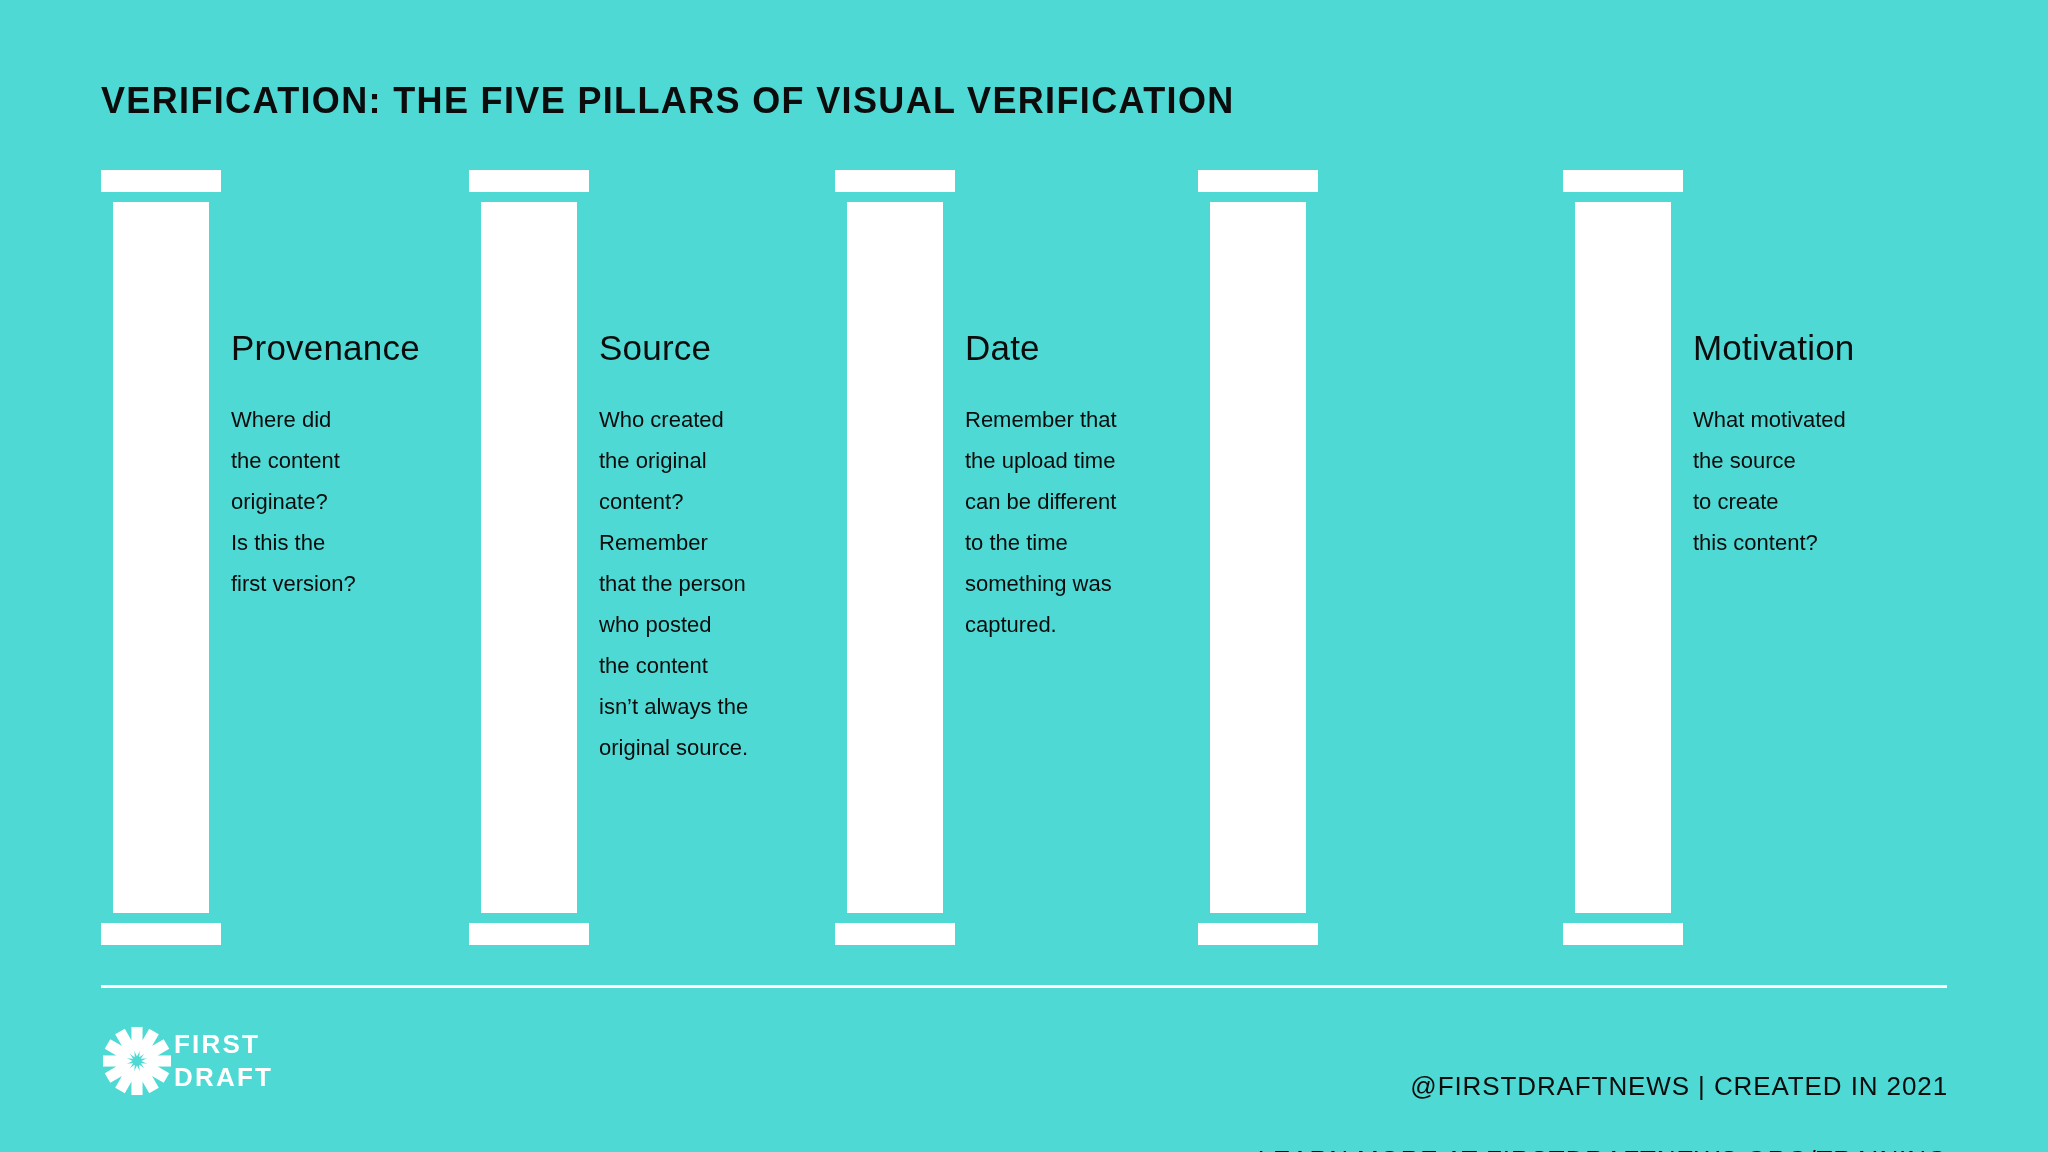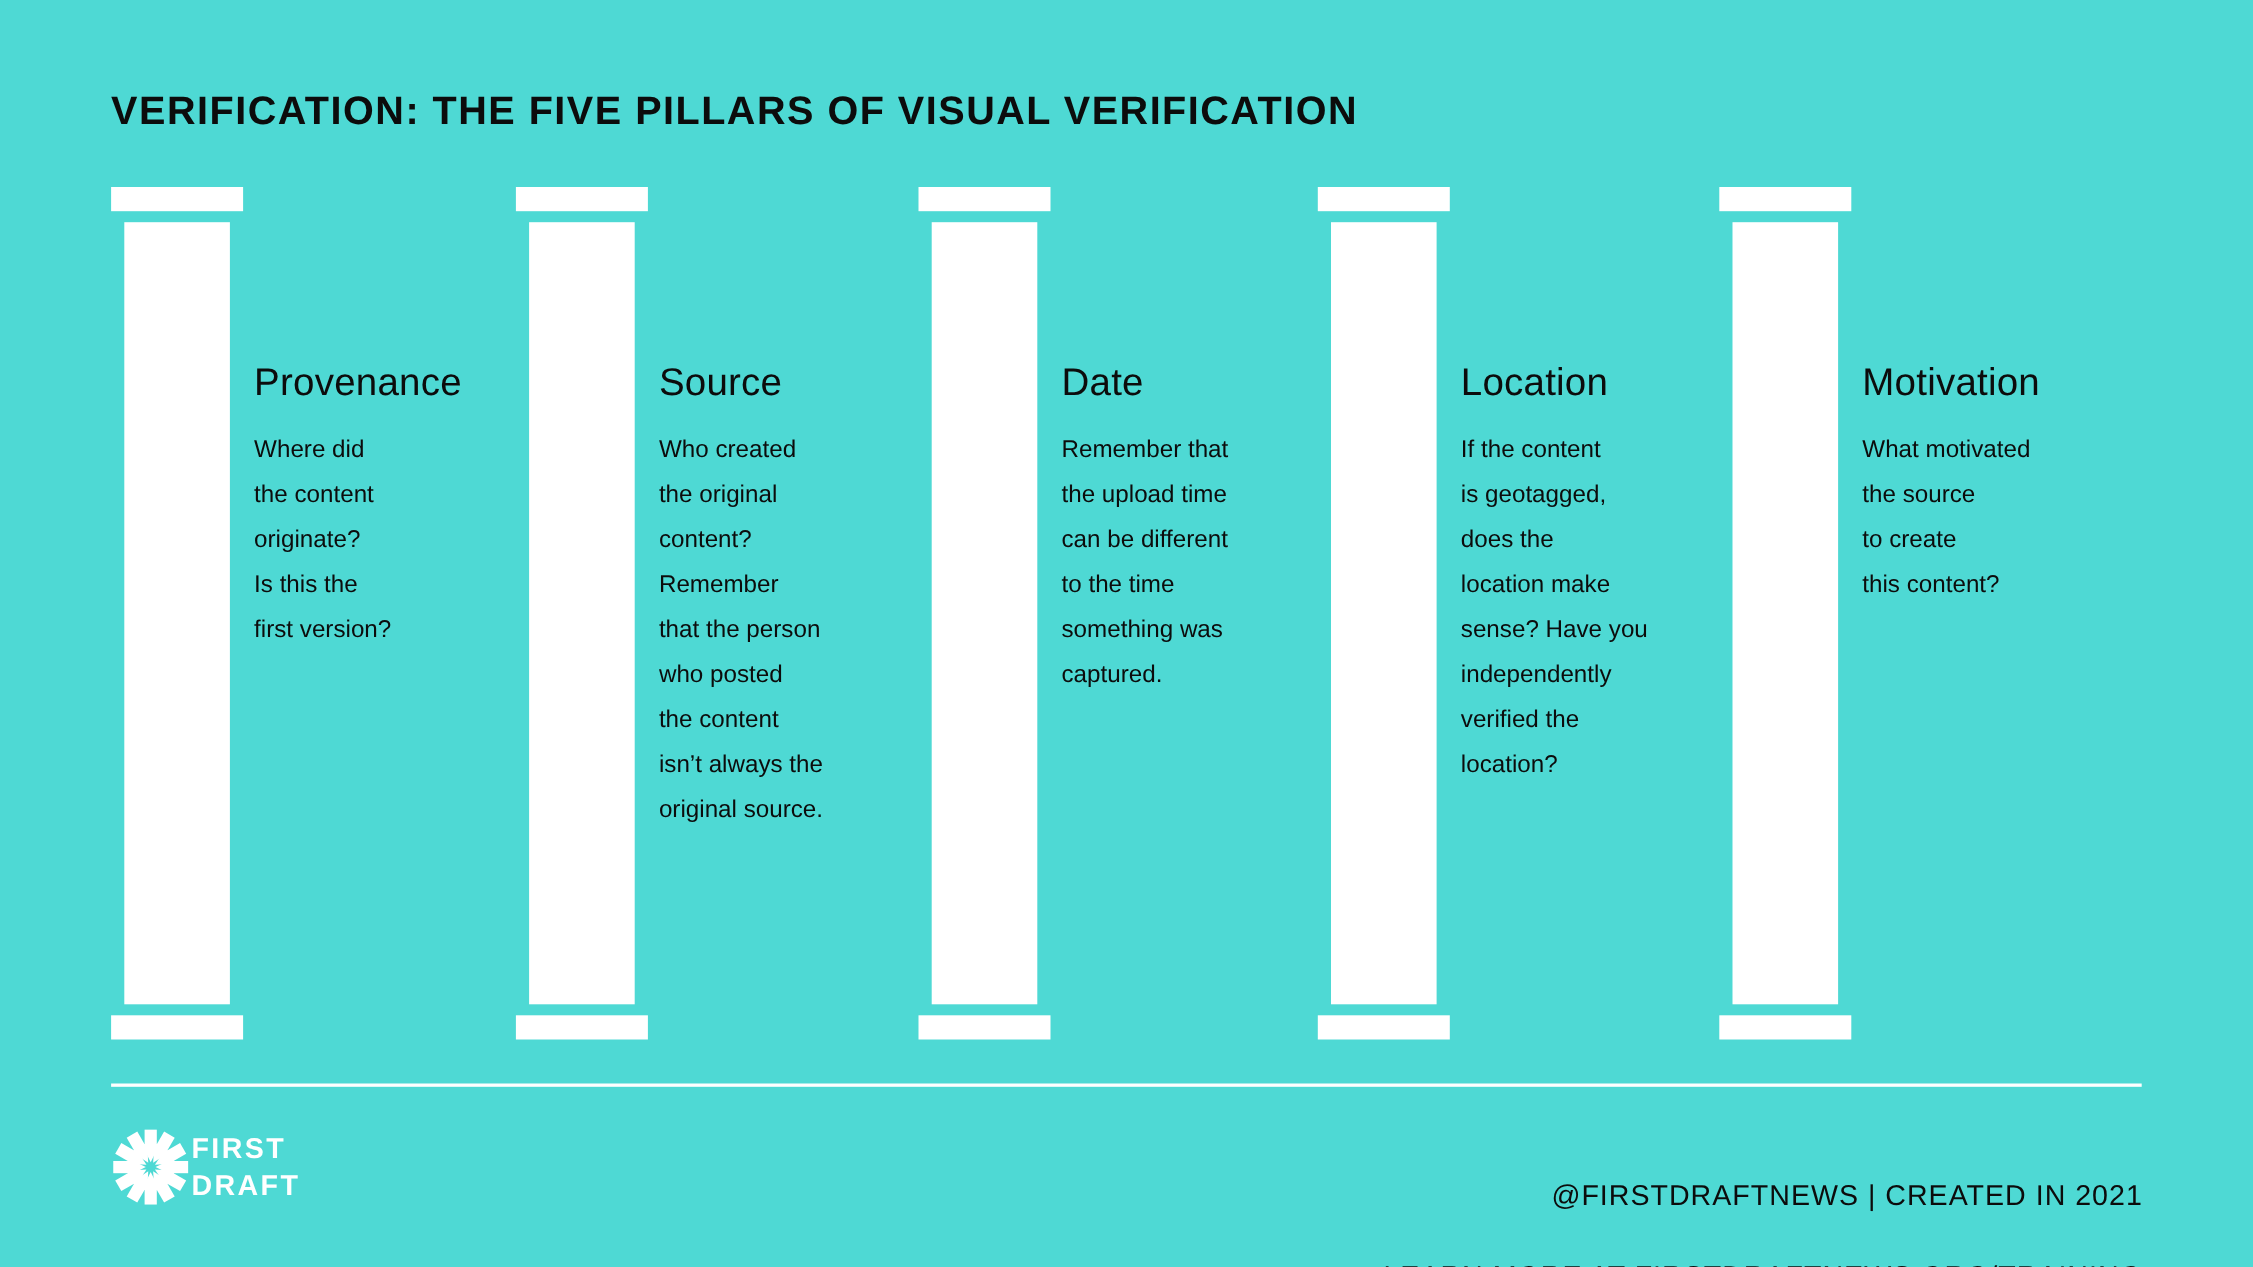--- a/index.html
+++ b/index.html
@@ -50,21 +50,21 @@
   
   .col {
     position:absolute;
     top:330px;
   }
   .col h2 {
     font-size:35px;
     font-weight:400;
     letter-spacing:0.2px;
     line-height:1;
-    margin-bottom:22px;
+    margin-bottom:34px;
     color:#0c0c0c;
     white-space:nowrap;
   }
   .col .body {
     font-size:22px;
     font-weight:400;
     line-height:41px;
     color:#0c0c0c;
     white-space:pre-line;
   }
@@ -158,31 +158,20 @@
 can be different
 to the time
 something was
 captured.</div>
     </div>
 
     <div class="pillar-group" style="left:1198px;">
       <div class="cap"></div>
       <div class="shaft"></div>
       <div class="base"></div>
-    </div>
-    <div class="col" style="left:1328px; width:270px;">
-      <h2>Location</h2>
-      <div class="body">If the content
-is geotagged,
-does the
-location make
-sense? Have you
-independently
-verified the
-location?</div>
     </div>
 
     <div class="pillar-group" style="left:1563px;">
       <div class="cap"></div>
       <div class="shaft"></div>
       <div class="base"></div>
     </div>
     <div class="col" style="left:1693px; width:265px;">
       <h2>Motivation</h2>
       <div class="body">What motivated

